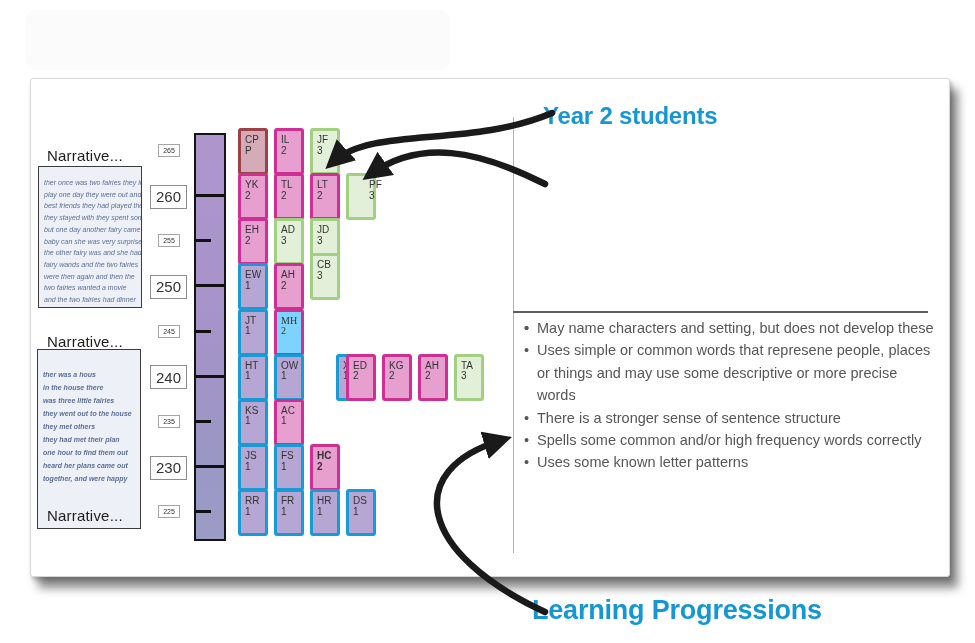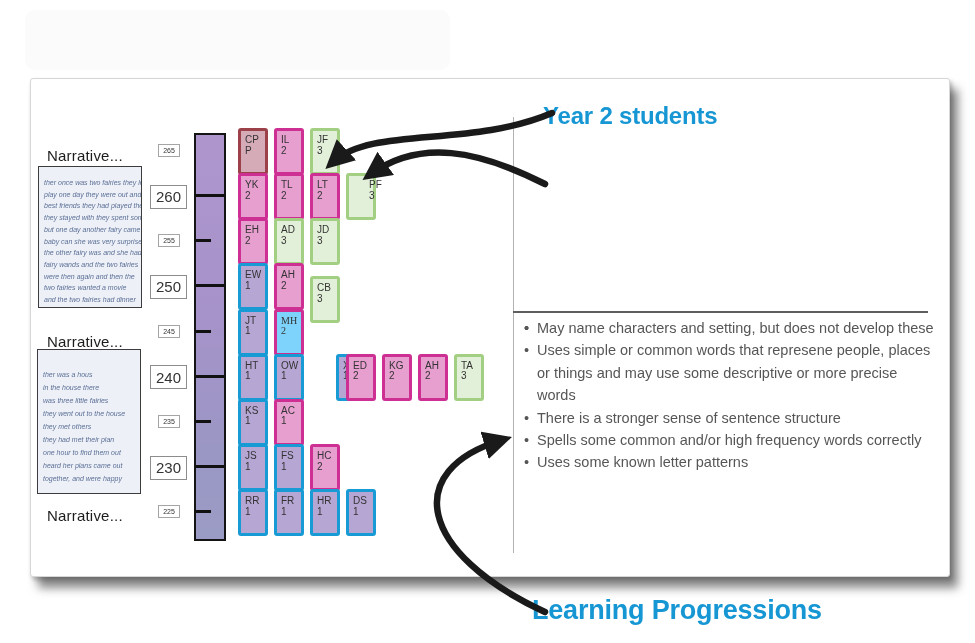--- a/index.html
+++ b/index.html
@@ -62,21 +62,21 @@
         <div class="hw-line">but one day another fairy came a new</div>
         <div class="hw-line">baby can she was very surprised that</div>
         <div class="hw-line">the other fairy was and she had</div>
         <div class="hw-line">fairy wands and the two fairies</div>
         <div class="hw-line">were then again and then the</div>
         <div class="hw-line">two fairies wanted a movie</div>
         <div class="hw-line">and the two fairies had dinner</div>
       </div>
   </div>
   <div class="narrative-label" style="left:47px;top:333px;">Narrative...</div>
-  <div class="hw-box" style="left:37px;top:349px;height:145px;padding:18px 3px 4px 5px;">
+  <div class="hw-box" style="left:37px;top:349px;height:180px;padding:18px 3px 4px 5px;font-weight:bold;">
     <div style="line-height:13px;">
         <div class="hw-line">ther was a hous</div>
         <div class="hw-line">in the house there</div>
         <div class="hw-line">was three little fairies</div>
         <div class="hw-line">they went out to the house</div>
         <div class="hw-line">they met others</div>
         <div class="hw-line">they had met their plan</div>
         <div class="hw-line">one hour to find them out</div>
         <div class="hw-line">heard her plans came out</div>
         <div class="hw-line">together, and were happy</div>
@@ -147,21 +147,21 @@
         <div>3</div>
       </div>
       <div class="badge" style="left: 238px; top: 263.45px; border-color: rgb(24, 154, 213); background: rgb(182, 166, 211);">
         <div>EW</div>
         <div>1</div>
       </div>
       <div class="badge" style="left: 274px; top: 263.45px; border-color: rgb(205, 47, 146); background: rgb(231, 159, 208);">
         <div>AH</div>
         <div>2</div>
       </div>
-      <div class="badge" style="left: 310px; top: 276px; border-color: rgb(163, 207, 131); background: rgb(227, 240, 217);">
+      <div class="badge" style="left: 310px; top: 253px; border-color: rgb(163, 207, 131); background: rgb(227, 240, 217);">
         <div>CB</div>
         <div>3</div>
       </div>
       <div class="badge" style="left: 238px; top: 308.6px; border-color: rgb(24, 154, 213); background: rgb(182, 166, 211);">
         <div>JT</div>
         <div>1</div>
       </div>
       <div class="badge" style="left: 274px; top: 308.6px; border-color: rgb(205, 47, 146); background: #7dd3fc; font-family: Liberation Serif, serif;">
         <div>MH</div>
         <div>2</div>
@@ -203,21 +203,21 @@
         <div>1</div>
       </div>
       <div class="badge" style="left: 238px; top: 444.05px; border-color: rgb(24, 154, 213); background: rgb(182, 166, 211);">
         <div>JS</div>
         <div>1</div>
       </div>
       <div class="badge" style="left: 274px; top: 444.05px; border-color: rgb(24, 154, 213); background: rgb(182, 166, 211);">
         <div>FS</div>
         <div>1</div>
       </div>
-      <div class="badge" style="left: 310px; top: 444.05px; border-color: rgb(205, 47, 146); background: rgb(231, 159, 208);">
+      <div class="badge" style="left: 310px; top: 444.05px; border-color: rgb(205, 47, 146); background: rgb(231, 159, 208); font-weight: bold;">
         <div>HC</div>
         <div>2</div>
       </div>
       <div class="badge" style="left: 238px; top: 489.2px; border-color: rgb(24, 154, 213); background: rgb(182, 166, 211);">
         <div>RR</div>
         <div>1</div>
       </div>
       <div class="badge" style="left: 274px; top: 489.2px; border-color: rgb(24, 154, 213); background: rgb(182, 166, 211);">
         <div>FR</div>
         <div>1</div>

